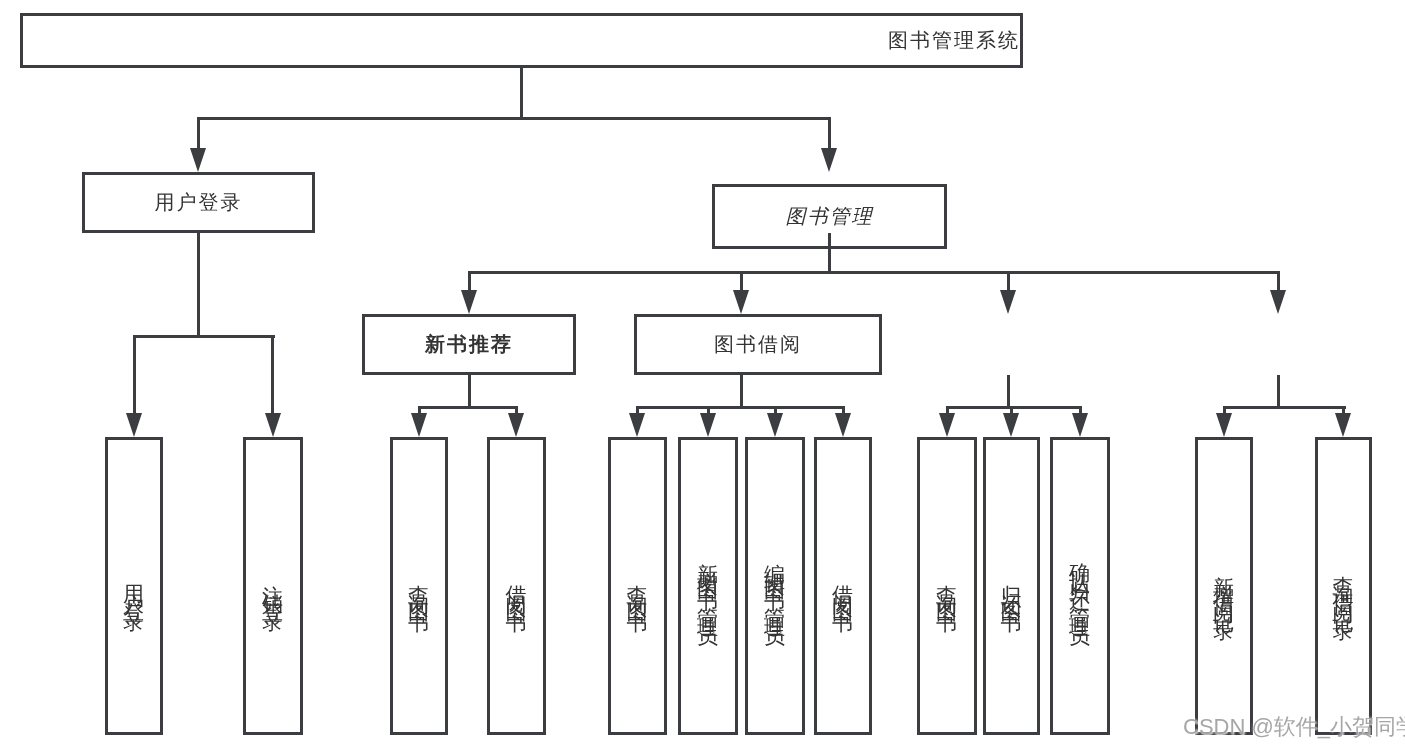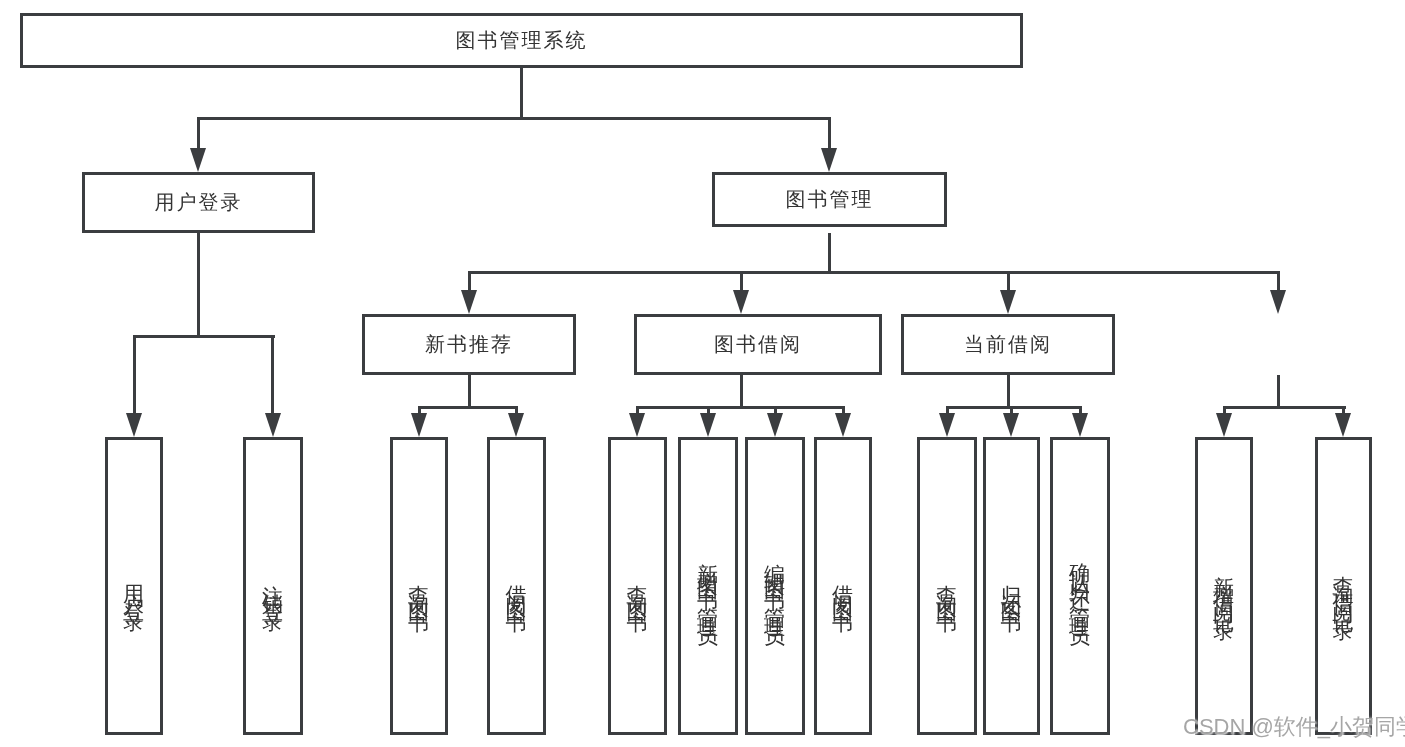--- a/index.html
+++ b/index.html
@@ -28,43 +28,40 @@
     position:absolute; left:1183px; top:712px; z-index:5;
     font-size:22px; color:rgba(158,158,158,0.92); white-space:nowrap;
     text-shadow:0 0 3px rgba(255,255,255,0.95), 1px 1px 2px rgba(255,255,255,0.9);
   }
 </style>
 </head>
 <body>
 
 <div class="canvas">
 
-  <div class="box" style="left:20px; top:13px; width:1003px; height:55px;">
+  <div class="box" style="left:20px; top:13px; width:1003px; height:55px;justify-content:flex-end;">
     <span class="hlabel">图书管理系统</span>
   </div>
 
   <div class="box" style="left:82px; top:172px; width:233px; height:61px;">
     <span class="hlabel">用户登录</span>
   </div>
 
-  <div class="box" style="left:712px; top:172px; width:235px; height:55px;">
+  <div class="box" style="left:712px; top:184px; width:235px; height:65px;font-style:italic;">
     <span class="hlabel">图书管理</span>
   </div>
 
-  <div class="box" style="left:362px; top:314px; width:214px; height:61px;">
+  <div class="box" style="left:362px; top:314px; width:214px; height:61px;font-weight:bold;">
     <span class="hlabel">新书推荐</span>
   </div>
 
   <div class="box" style="left:634px; top:314px; width:248px; height:61px;">
     <span class="hlabel">图书借阅</span>
   </div>
 
-  <div class="box" style="left:901px; top:314px; width:214px; height:61px;">
-    <span class="hlabel">当前借阅</span>
-  </div>
 
 
   <div class="box leaf" style="left:105px; top:437px; width:58px; height:298px;">
     <span class="vtext">用户登录</span>
   </div>
 
   <div class="box leaf" style="left:243px; top:437px; width:60px; height:298px;">
     <span class="vtext">注销登录</span>
   </div>
 

